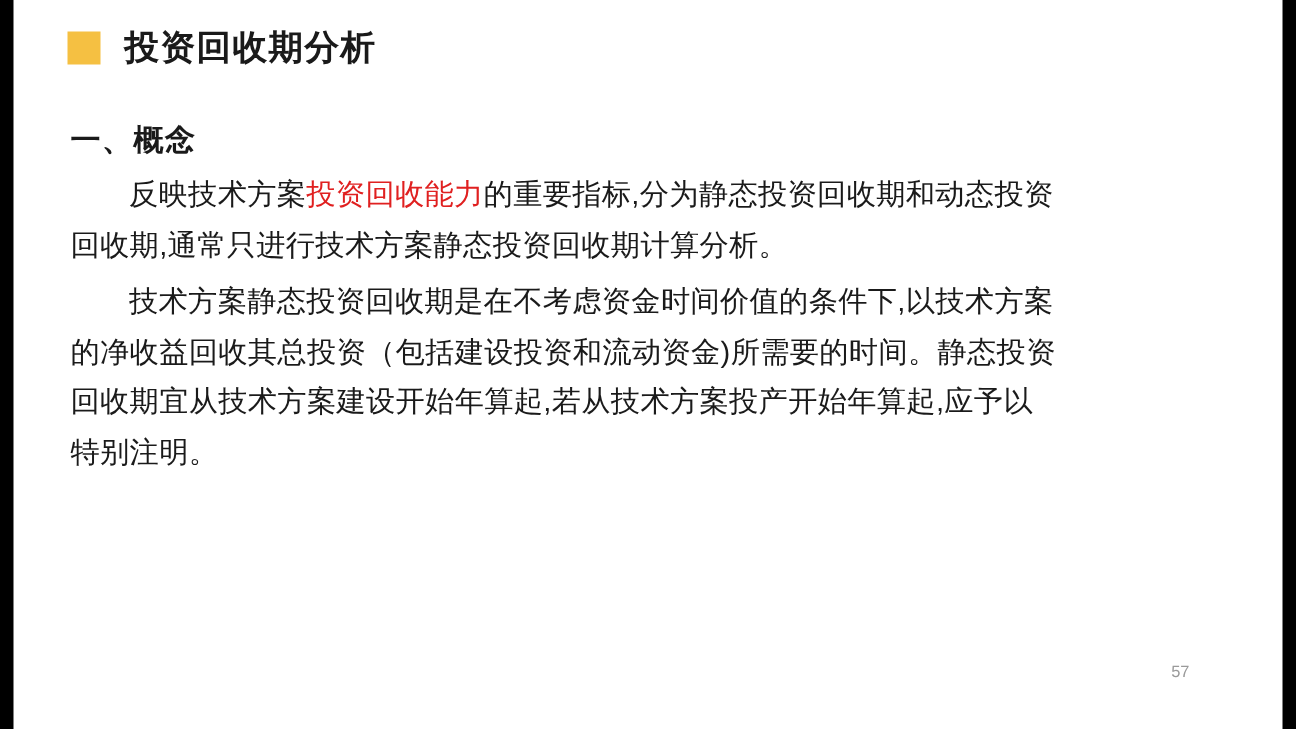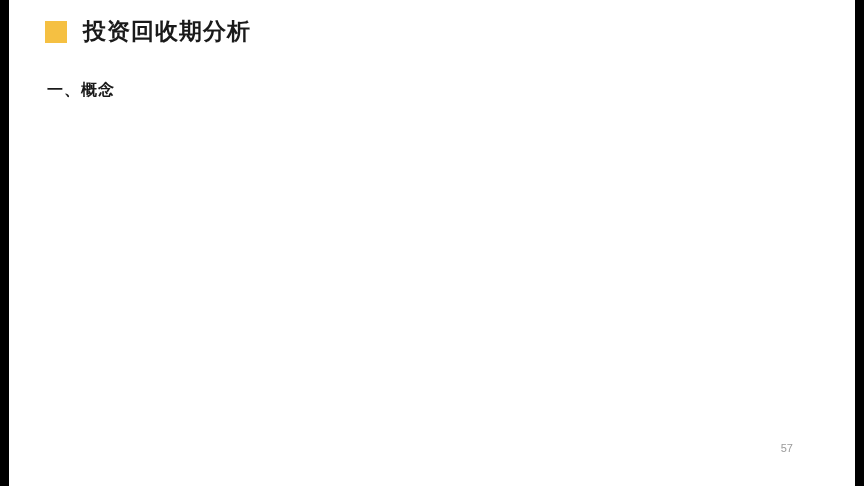--- a/index.html
+++ b/index.html
@@ -46,21 +46,21 @@
     font-size: 23px;
     font-weight: bold;
     color: #1a1a1a;
     letter-spacing: 1px;
     line-height: 1;
   }
   .section-heading {
     position: absolute;
     left: 38px;
     top: 80px;
-    font-size: 16px;
+    font-size: 20px;
     font-weight: bold;
     color: #1a1a1a;
     letter-spacing: 1px;
   }
   .body-block {
     position: absolute;
     left: 38px;
     top: 114px;
     width: 660px;
   }
@@ -92,17 +92,25 @@
 <div class="slide-frame">
   <div class="slide">
 
     <div class="title-row">
       <span class="title-marker"></span>
       <span class="title-text">投资回收期分析</span>
     </div>
 
     <div class="section-heading">一、概念</div>
 
+    <div class="body-block">
+      <p class="para first">
+        <span>反映技术方案</span><span class="hl">投资回收能力</span><span>的重要指标,分为静态投资回收期和动态投资回收期,通常只进行技术方案静态投资回收期计算分析。</span>
+      </p>
+      <p class="para second">
+        <span>技术方案静态投资回收期是在不考虑资金时间价值的条件下,以技术方案的净收益回收其总投资（包括建设投资和流动资金)所需要的时间。静态投资回收期宜从技术方案建设开始年算起,若从技术方案投产开始年算起,应予以特别注明。</span>
+      </p>
+    </div>
 
     <div class="page-number">57</div>
 
   </div>
 </div>
 
 </body></html>

